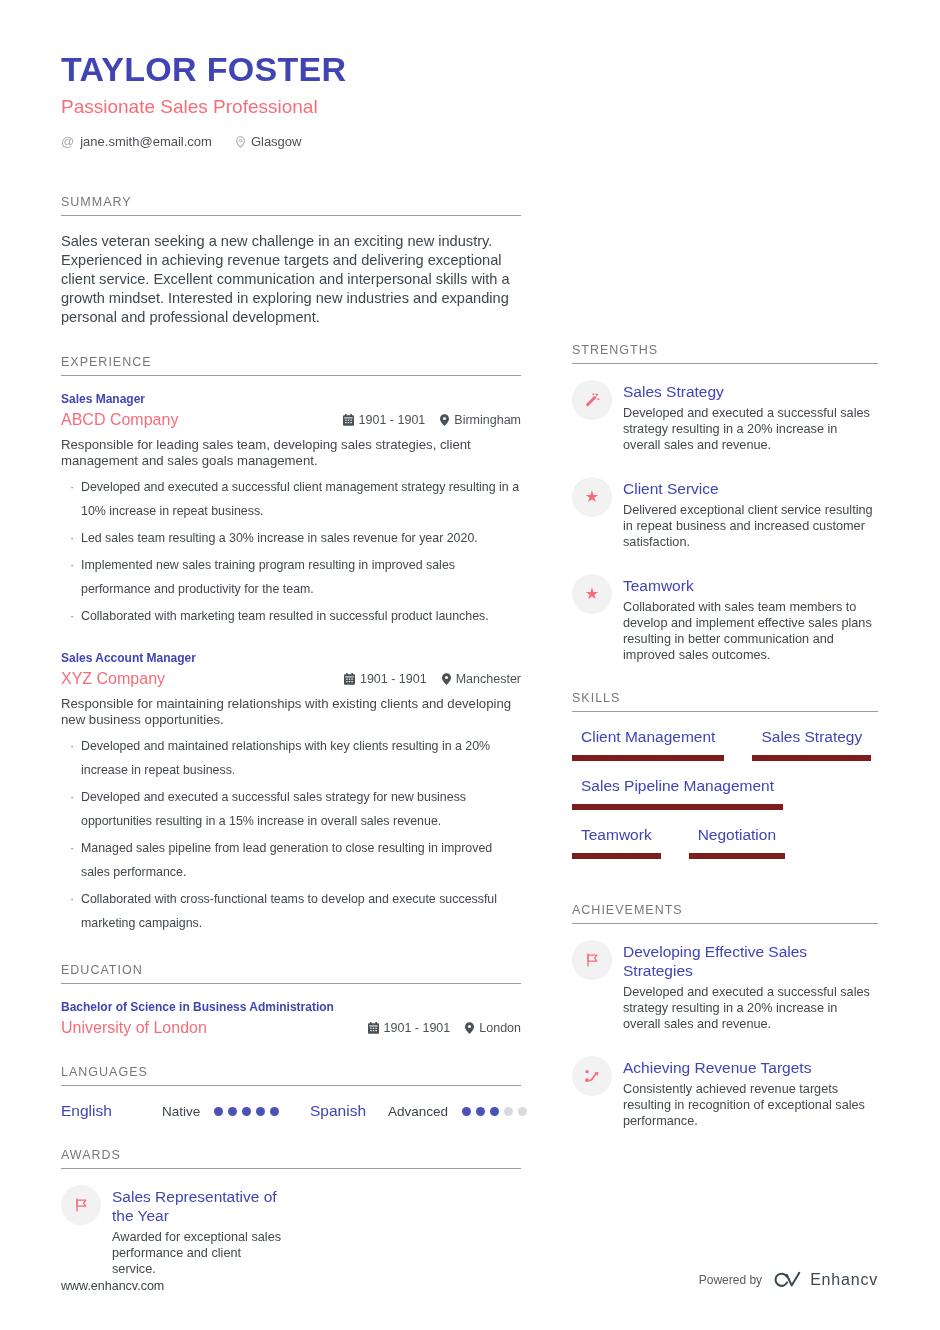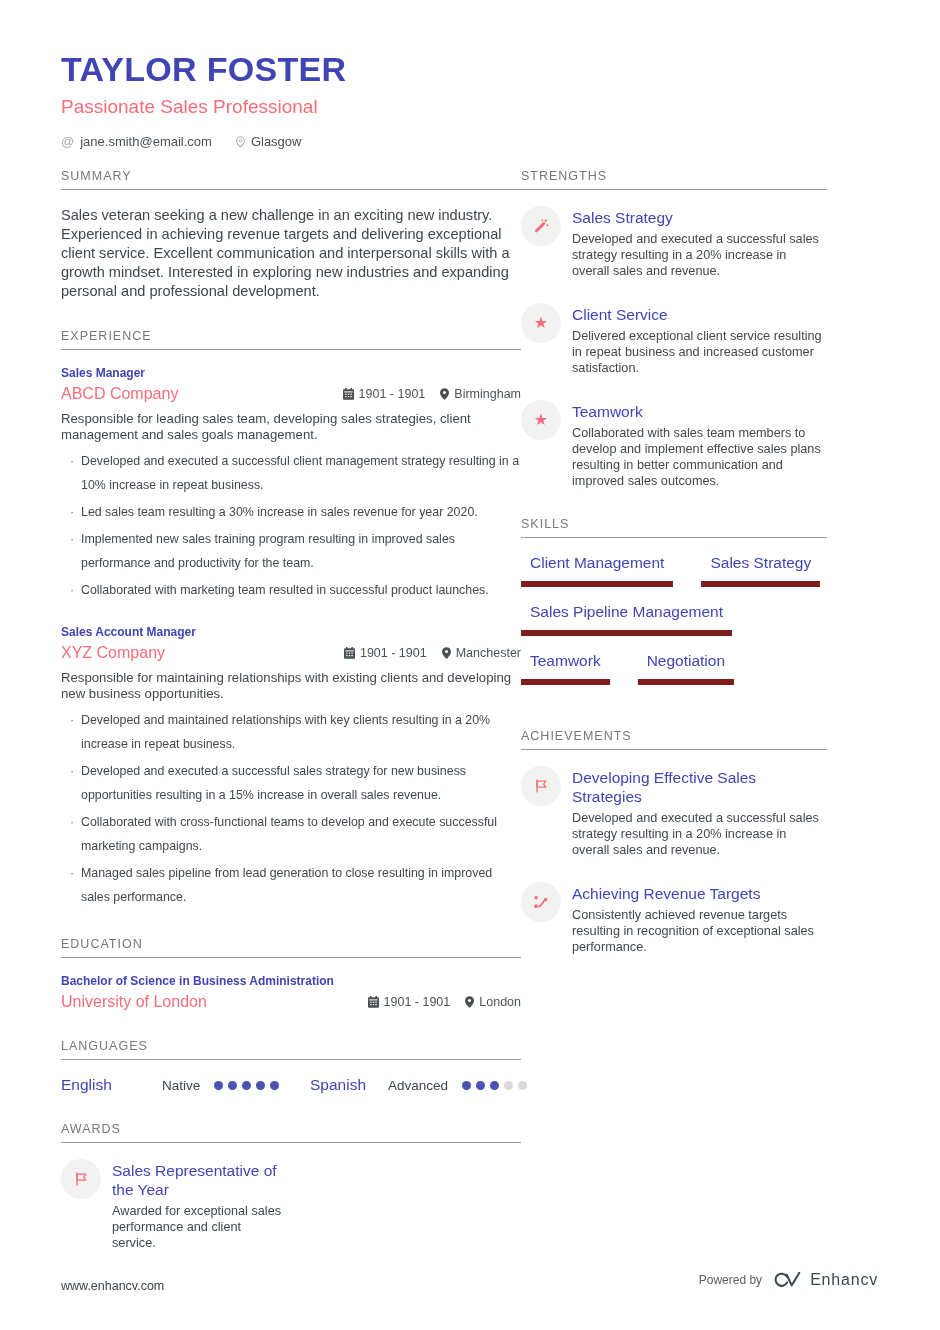--- a/index.html
+++ b/index.html
@@ -17,21 +17,21 @@
   .page { padding:50px 62px 0 61px; }
 
   
   .name { font-size:34px; font-weight:700; color:var(--accent); letter-spacing:0.3px; }
   .subtitle { font-size:19px; color:var(--accent2); margin-top:7px; }
   .contact { display:flex; gap:24px; margin-top:16px; font-size:13px; color:#4a5056; align-items:center; }
   .contact-item { display:flex; align-items:center; gap:6px; }
   .contact-icon { color:#a7abaf; font-size:13px; display:flex; align-items:center; }
 
   
-  .columns { display:flex; margin-top:20px; }
+  .columns { display:flex; gap:51px; margin-top:46px;align-items:center; }
   .col-left { width:460px; flex:none; }
   .col-right { width:306px; flex:none; }
 
   .section { margin-bottom:28px; }
   .section-heading {
     font-size:12.5px; letter-spacing:1px; color:#74787c;
     padding-bottom:6px; border-bottom:1px solid #999da0; margin-bottom:16px;
   }
   .summary-text { font-size:14.6px; line-height:19px; color:#3f474e; }
 
@@ -188,22 +188,22 @@
                     <circle cx="5" cy="4.8" r="1.7" fill="#fff"></circle>
                   </svg>
                 <span>Manchester</span>
               </span>
             </span>
           </div>
           <div class="job-desc">Responsible for maintaining relationships with existing clients and developing new business opportunities.</div>
           <ul class="bullets">
             <li>Developed and maintained relationships with key clients resulting in a 20% increase in repeat business.</li>
             <li>Developed and executed a successful sales strategy for new business opportunities resulting in a 15% increase in overall sales revenue.</li>
+            <li>Managed sales pipeline from lead generation to close resulting in improved sales performance.</li>
             <li>Collaborated with cross-functional teams to develop and execute successful marketing campaigns.</li>
-            <li>Managed sales pipeline from lead generation to close resulting in improved sales performance.</li>
           </ul>
         </div>
       </div>
 
       <div class="section">
         <div class="section-heading">EDUCATION</div>
         <div class="job-role">Bachelor of Science in Business Administration</div>
         <div class="job-row">
           <span class="job-company">University of London</span>
           <span class="job-meta">

